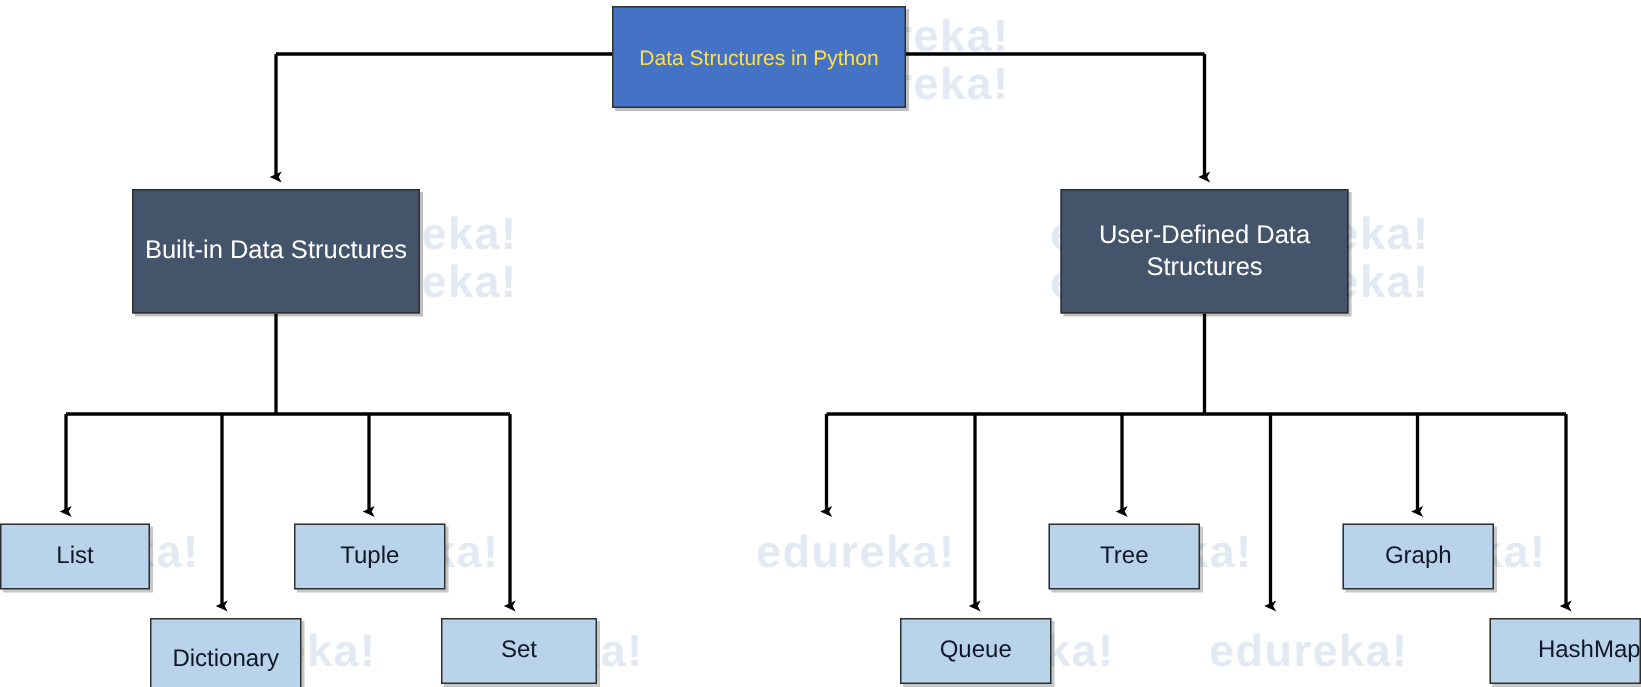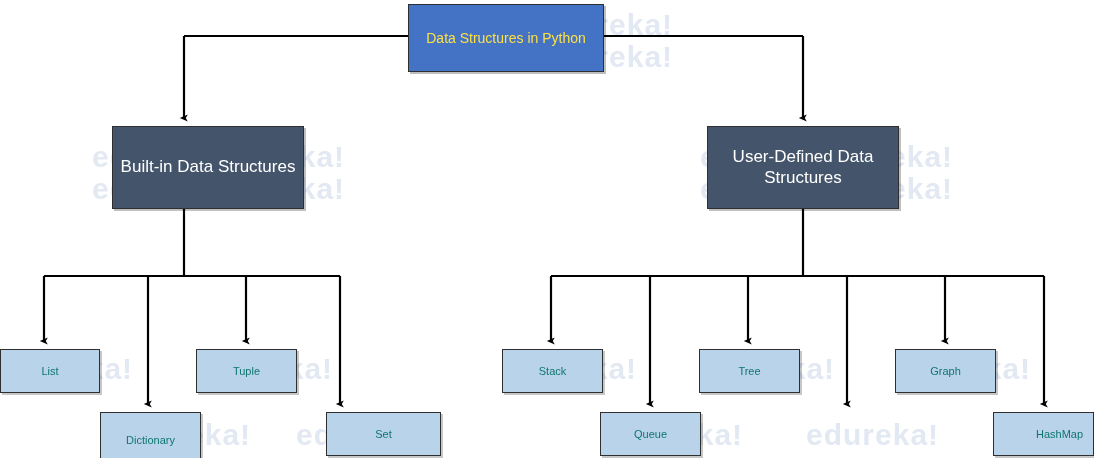--- a/index.html
+++ b/index.html
@@ -60,22 +60,22 @@
     box-shadow: 2px 2px 0 rgba(0,0,0,0.25);
   }
   .node-branch {
     background: #44546a;
     color: #ffffff;
     font-size: 17px;
     box-shadow: 2px 2px 0 rgba(0,0,0,0.25);
   }
   .node-leaf {
     background: #b9d3ea;
-    color: #0f766e;
-    font-size: 11px;
+    color: #0f172a;
+    font-size: 16px;
     box-shadow: 2px 2px 0 rgba(0,0,0,0.22);
   }
   .node span {
     display: block;
     padding: 0 6px;
   }
 </style>
 </head>
 <body>
 
@@ -131,47 +131,44 @@
       <path d="M847,276 L847,404" marker-end="url(#arrow)"></path>
       <path d="M945,276 L945,341" marker-end="url(#arrow)"></path>
       <path d="M1044,276 L1044,404" marker-end="url(#arrow)"></path>
     </g>
   </svg>
 
   <div class="node node-root" style="left:408px; top:4px; width:196px; height:68px;">
     <span>Data Structures in Python</span>
   </div>
 
-  <div class="node node-branch" style="left:88px; top:126px; width:192px; height:83px;margin-left:24px;">
+  <div class="node node-branch" style="left:88px; top:126px; width:192px; height:83px;">
     <span>Built-in Data Structures</span>
   </div>
 
   <div class="node node-branch" style="left:707px; top:126px; width:192px; height:83px;">
     <span>User-Defined Data Structures</span>
   </div>
 
   <div class="node node-leaf" style="left:0px; top:349px; width:100px; height:44px;">
     <span>List</span>
   </div>
 
   <div class="node node-leaf" style="left:100px; top:412px; width:101px; height:56px;">
     <span>Dictionary</span>
   </div>
 
   <div class="node node-leaf" style="left:196px; top:349px; width:101px; height:44px;">
     <span>Tuple</span>
   </div>
 
-  <div class="node node-leaf" style="left:294px; top:412px; width:115px; height:44px;margin-left:32px;">
+  <div class="node node-leaf" style="left:294px; top:412px; width:104px; height:44px;">
     <span>Set</span>
   </div>
 
-  <div class="node node-leaf" style="left:502px; top:349px; width:101px; height:44px;">
-    <span>Stack</span>
-  </div>
 
   <div class="node node-leaf" style="left:600px; top:412px; width:101px; height:44px;">
     <span>Queue</span>
   </div>
 
   <div class="node node-leaf" style="left:699px; top:349px; width:101px; height:44px;">
     <span>Tree</span>
   </div>
 
 

